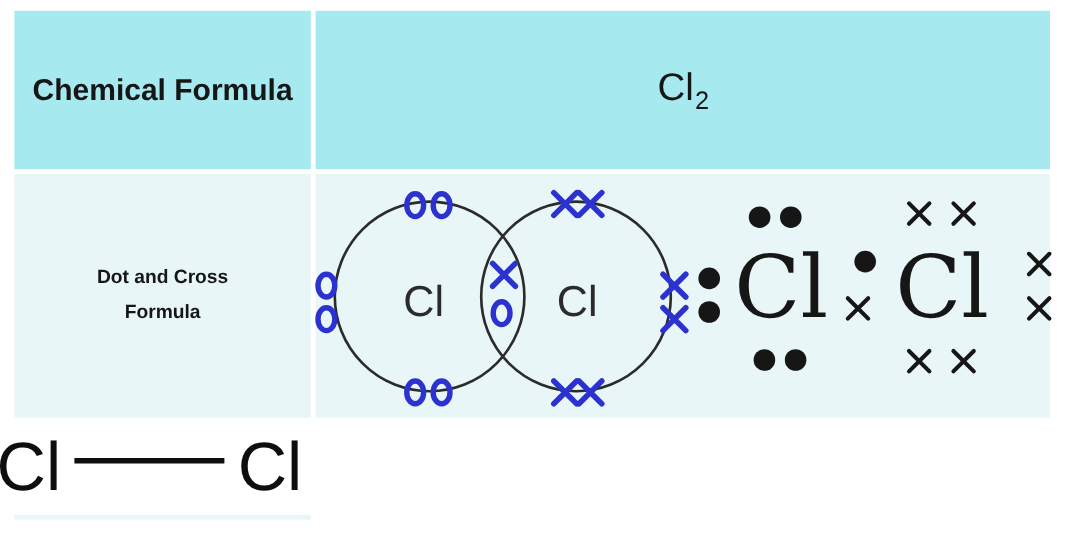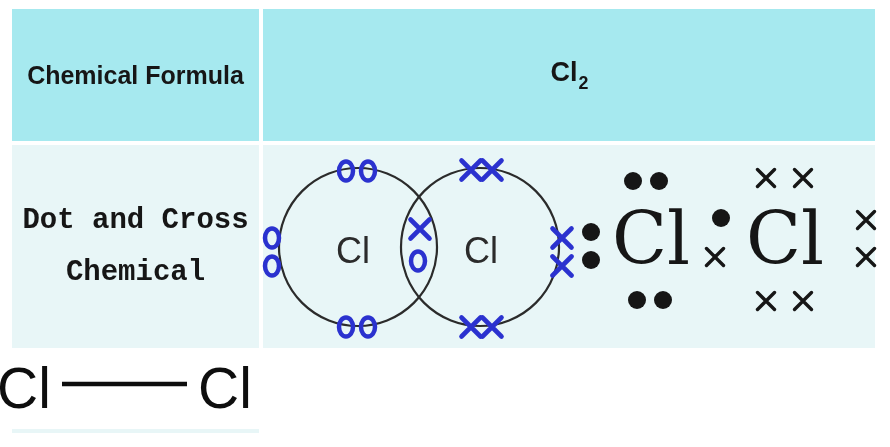--- a/index.html
+++ b/index.html
@@ -22,22 +22,22 @@
   .header-bg { background: var(--header-bg, #a6e9ef); }
   .body-bg  { background: var(--body-bg, #e8f6f7); }
   .label-cell {
     flex-direction: column;
     font-weight: 700;
     color: var(--ink, #161616);
     text-align: center;
     line-height: 1.78;
   }
   .label-lg { font-size: 25px; }
-  .label-md { font-size: 29px; font-family: Liberation Mono, monospace; }
-  .formula-value { font-weight: 700; font-size: 27px; color: var(--ink, #161616); letter-spacing: 0; }
+  .label-md { font-size: 16px; }
+  .formula-value { font-weight: 400; font-size: 32px; color: var(--ink, #161616); letter-spacing: 0; }
   .formula-value sub { font-size: 0.66em; position: relative; bottom: -1px; left: 1px; }
   svg { display: block; overflow: visible; }
   .venn-atom   { font-family: "Liberation Sans", sans-serif; font-size: 36px; fill: #2b2b2b; text-anchor: middle; }
   .lewis-atom  { font-family: "DejaVu Serif", serif; font-size: 72px; fill: var(--ink, #161616); text-anchor: middle; }
   .struct-atom { font-family: "Liberation Sans", sans-serif; font-size: 57px; fill: #0e0e0e; text-anchor: middle; }
 </style>
 </head>
 <body>
 
 <div class="page">
@@ -45,21 +45,21 @@
 
     <div class="cell header-bg label-cell">
       <span class="label-lg">Chemical Formula</span>
     </div>
     <div class="cell header-bg">
       <span class="formula-value"><span>Cl</span><sub>2</sub></span>
     </div>
 
     <div class="cell body-bg label-cell">
       <span class="label-md">Dot and Cross</span>
-      <span class="label-md">Chemical</span>
+      <span class="label-md">Formula</span>
     </div>
     <div class="cell body-bg">
       <svg id="dxsvg" width="612" height="203" viewBox="0 0 612 203">
         <g id="venn-shapes">
             <circle cx="95" cy="102" r="79" fill="none" stroke="#2b2b2b" stroke-width="2.2"></circle>
             <circle cx="217" cy="102" r="79" fill="none" stroke="#2b2b2b" stroke-width="2.2"></circle>
             <ellipse cx="83" cy="26" rx="7" ry="9.5" fill="none" stroke="#2b32cf" stroke-width="4.5"></ellipse>
             <ellipse cx="105" cy="26" rx="7" ry="9.5" fill="none" stroke="#2b32cf" stroke-width="4.5"></ellipse>
             <ellipse cx="9" cy="93" rx="7" ry="9.5" fill="none" stroke="#2b32cf" stroke-width="4.5"></ellipse>
             <ellipse cx="9" cy="121" rx="7" ry="9.5" fill="none" stroke="#2b32cf" stroke-width="4.5"></ellipse>

